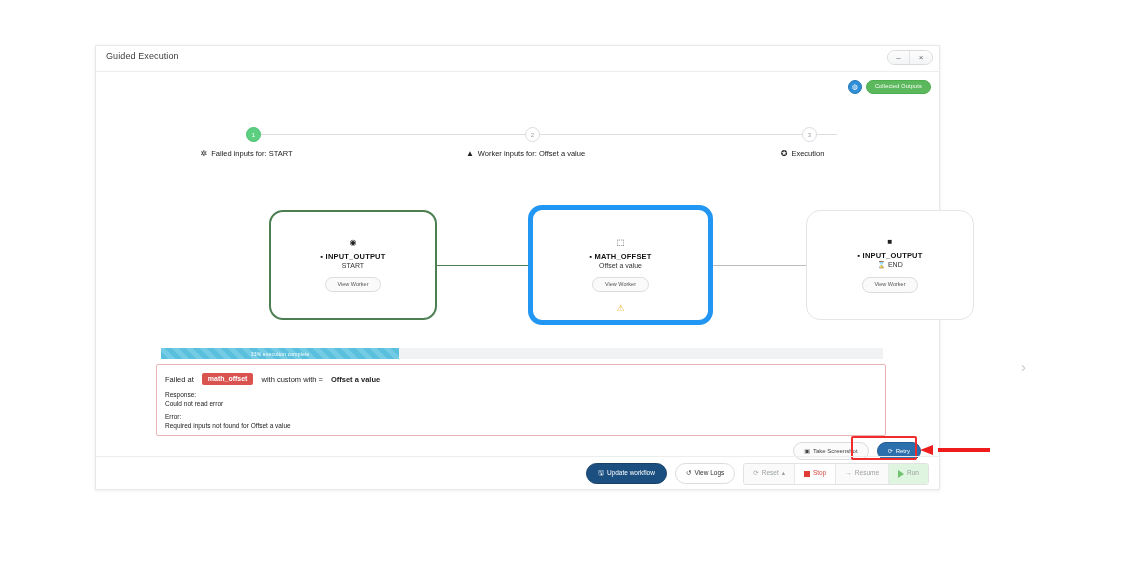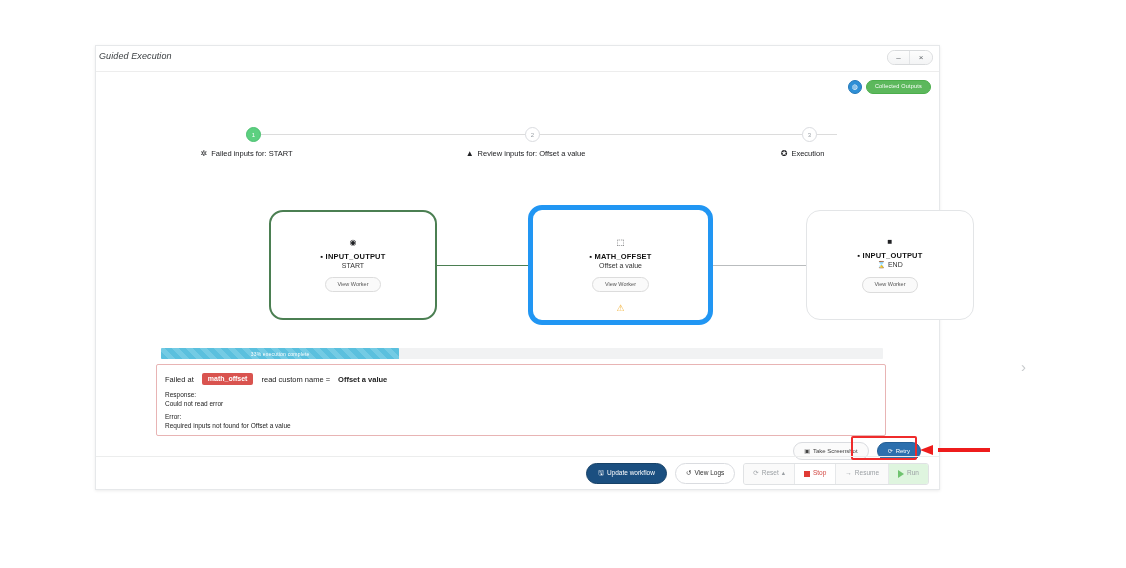--- a/index.html
+++ b/index.html
@@ -21,22 +21,22 @@
     box-shadow:0 1px 3px rgba(0,0,0,.08);
   }
 
   
   .titlebar {
     height:26px;
     border-bottom:1px solid #ededed;
     position:relative;
   }
   .titlebar .title {
-    position:absolute; left:3px; top:5px;
-    font-size:9px; color:#3c4043; letter-spacing:.1px;font-style:italic;
+    position:absolute; left:10px; top:5px;
+    font-size:9px; color:#3c4043; letter-spacing:.1px;
   }
   .wincontrols {
     position:absolute; right:6px; top:4px;
     display:flex; height:15px;
     border:1px solid #d8dadc; border-radius:8px;
     overflow:hidden; background:#fbfbfb;
   }
   .wincontrols .wbtn {
     width:22px; height:100%;
     display:flex; align-items:center; justify-content:center;
@@ -236,21 +236,21 @@
         <div class="step-label">
           <span class="step-ico">✲</span>
           <span>Failed inputs for: START</span>
         </div>
       </div>
 
       <div class="step" style="left:429px;width:1px;">
         <div class="bullet idle">2</div>
         <div class="step-label">
           <span class="step-ico">▲</span>
-          <span>Review inputs for: Offset a value</span>
+          <span>Worker inputs for: Offset a value</span>
         </div>
       </div>
 
       <div class="step" style="left:706px;width:1px;">
         <div class="bullet idle">3</div>
         <div class="step-label">
           <span class="step-ico">✪</span>
           <span>Execution</span>
         </div>
       </div>
@@ -289,21 +289,21 @@
     <div class="progress-wrap">
       <div class="progress-bar" style="width: 33%;">
         <span class="progress-text">33% execution complete</span>
       </div>
     </div>
 
     <div class="errbox">
       <div class="err-head">
         <span>Failed at</span>
         <span class="err-chip">math_offset</span>
-        <span>read custom name =</span>
+        <span>with custom with =</span>
         <span class="err-strong">Offset a value</span>
       </div>
       <div class="err-line">Response:</div>
       <div class="err-line tight">Could not read error</div>
       <div class="err-line">Error:</div>
       <div class="err-line tight">Required inputs not found for Offset a value</div>
     </div>
 
     <div class="cursor">⌖</div>
 

